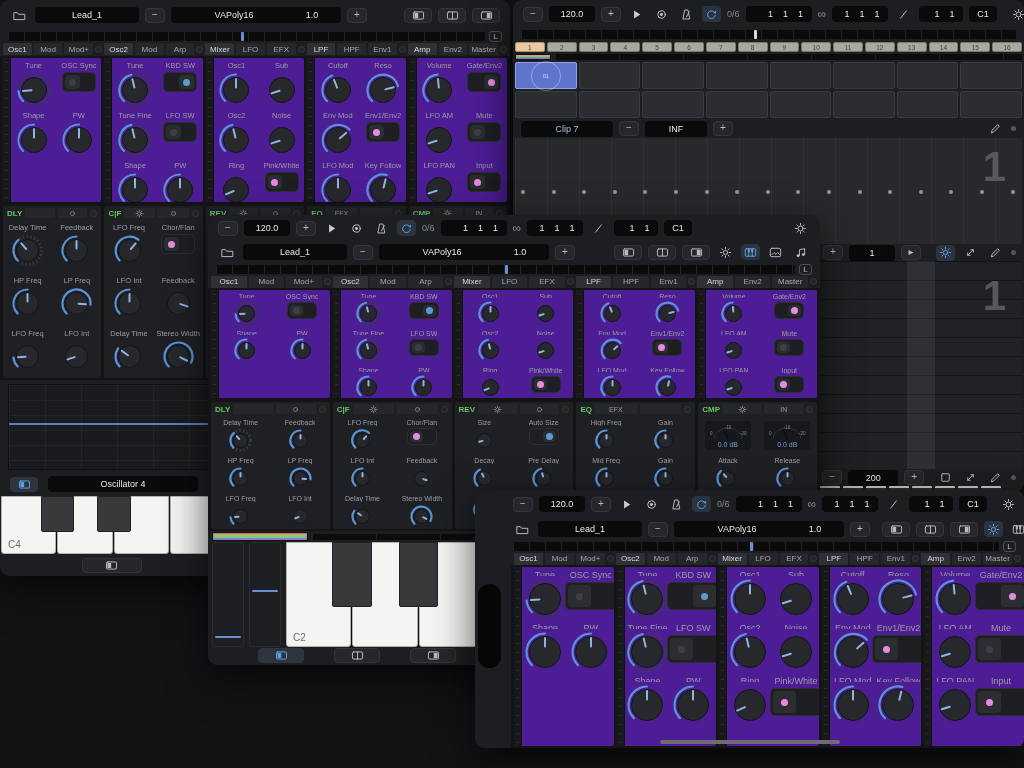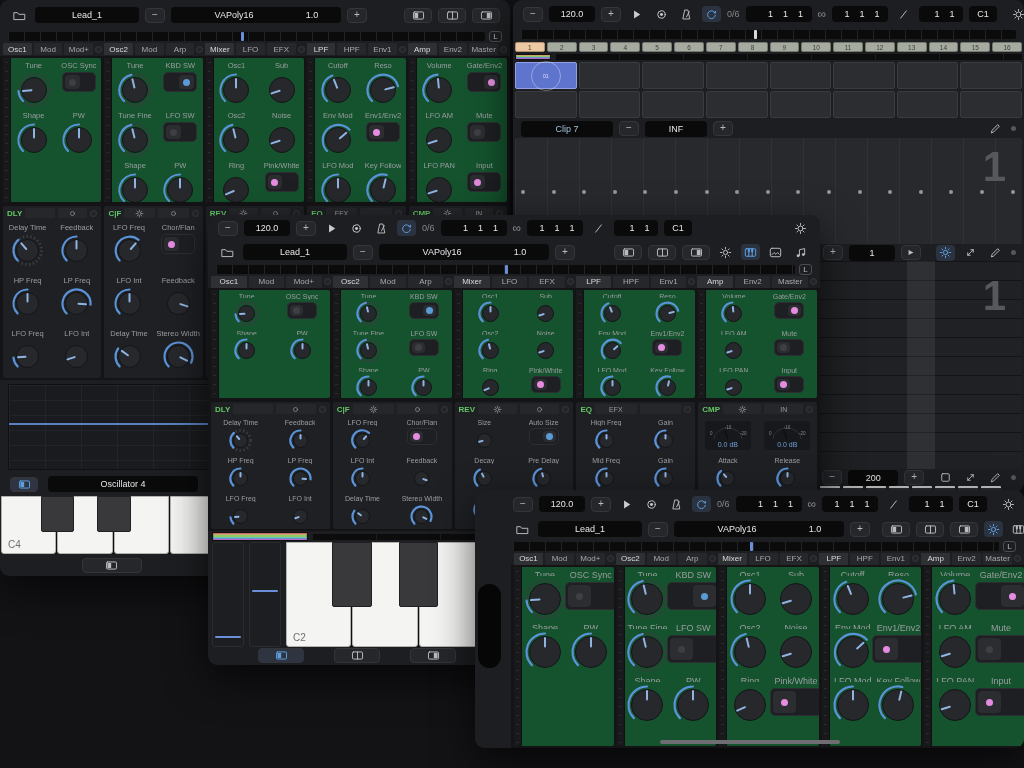--- a/index.html
+++ b/index.html
@@ -24,21 +24,21 @@
 .sliderstrip{position:relative;flex:1;height:9px;background:#0b0b0c;border-radius:2px;background-image:repeating-linear-gradient(90deg,#222327 0 1px,transparent 1px 16px)}
 .playhead{position:absolute;top:0;width:3px;height:100%;border-radius:1px}
 .lbtn{width:13px;height:11px;border:1px solid #4a4c50;border-radius:3px;color:#b9bbbd;font-size:8px;line-height:9px;text-align:center;flex:0 0 auto}
 
 .tabsrow{display:flex;gap:2px;padding:0 3px;align-items:center}
 .tab{flex:1;height:12px;background:#26272a;border-radius:1px;color:#a6a8ab;font-size:8px;display:flex;align-items:center;justify-content:center;white-space:nowrap;overflow:hidden}
 .tab.active{background:#2e3034;color:#d8dadc}
 .dotsep{flex:0 0 7px;height:7px;border-radius:50%;background:#232428;border:1px solid #37393d}
 
 .colsrow{display:flex;gap:3px;padding:2px 3px;background:#141417}
-.scol{flex:1;background:#14532d;border-radius:2px;display:flex;overflow:hidden;min-width:0}
+.scol{flex:1;background:#4c1d95;border-radius:2px;display:flex;overflow:hidden;min-width:0}
 .fader{width:8px;background:#19191c;border-right:1px solid #101012;background-image:repeating-linear-gradient(#2a2b2e 0 1px,transparent 1px 9px);background-size:3px 100%;background-repeat:no-repeat;background-position:2px 4px}
 .cellgrid{flex:1;display:grid;grid-template-columns:1fr 1fr;align-content:start;min-width:0}
 .cell{display:flex;flex-direction:column;align-items:center;padding-top:3px;min-width:0}
 .clabel{color:#9b9da0;margin-bottom:2px;white-space:nowrap;overflow:hidden;max-width:100%}
 .toggle{border-radius:5px;background:#1d1f22;border:1px solid #2c2e32;position:relative;flex:0 0 auto}
 .thandle{position:absolute;top:2px;bottom:2px;width:46%;border-radius:4px;background:#2b2d31;display:flex;align-items:center;justify-content:center}
 .tdot{width:7px;height:7px;border-radius:50%}
 
 .fxrow{display:flex;gap:3px;padding:2px 3px;background:#141417}
 .fxsec{flex:1;background:#1f2024;border-radius:2px;overflow:hidden;min-width:0}

